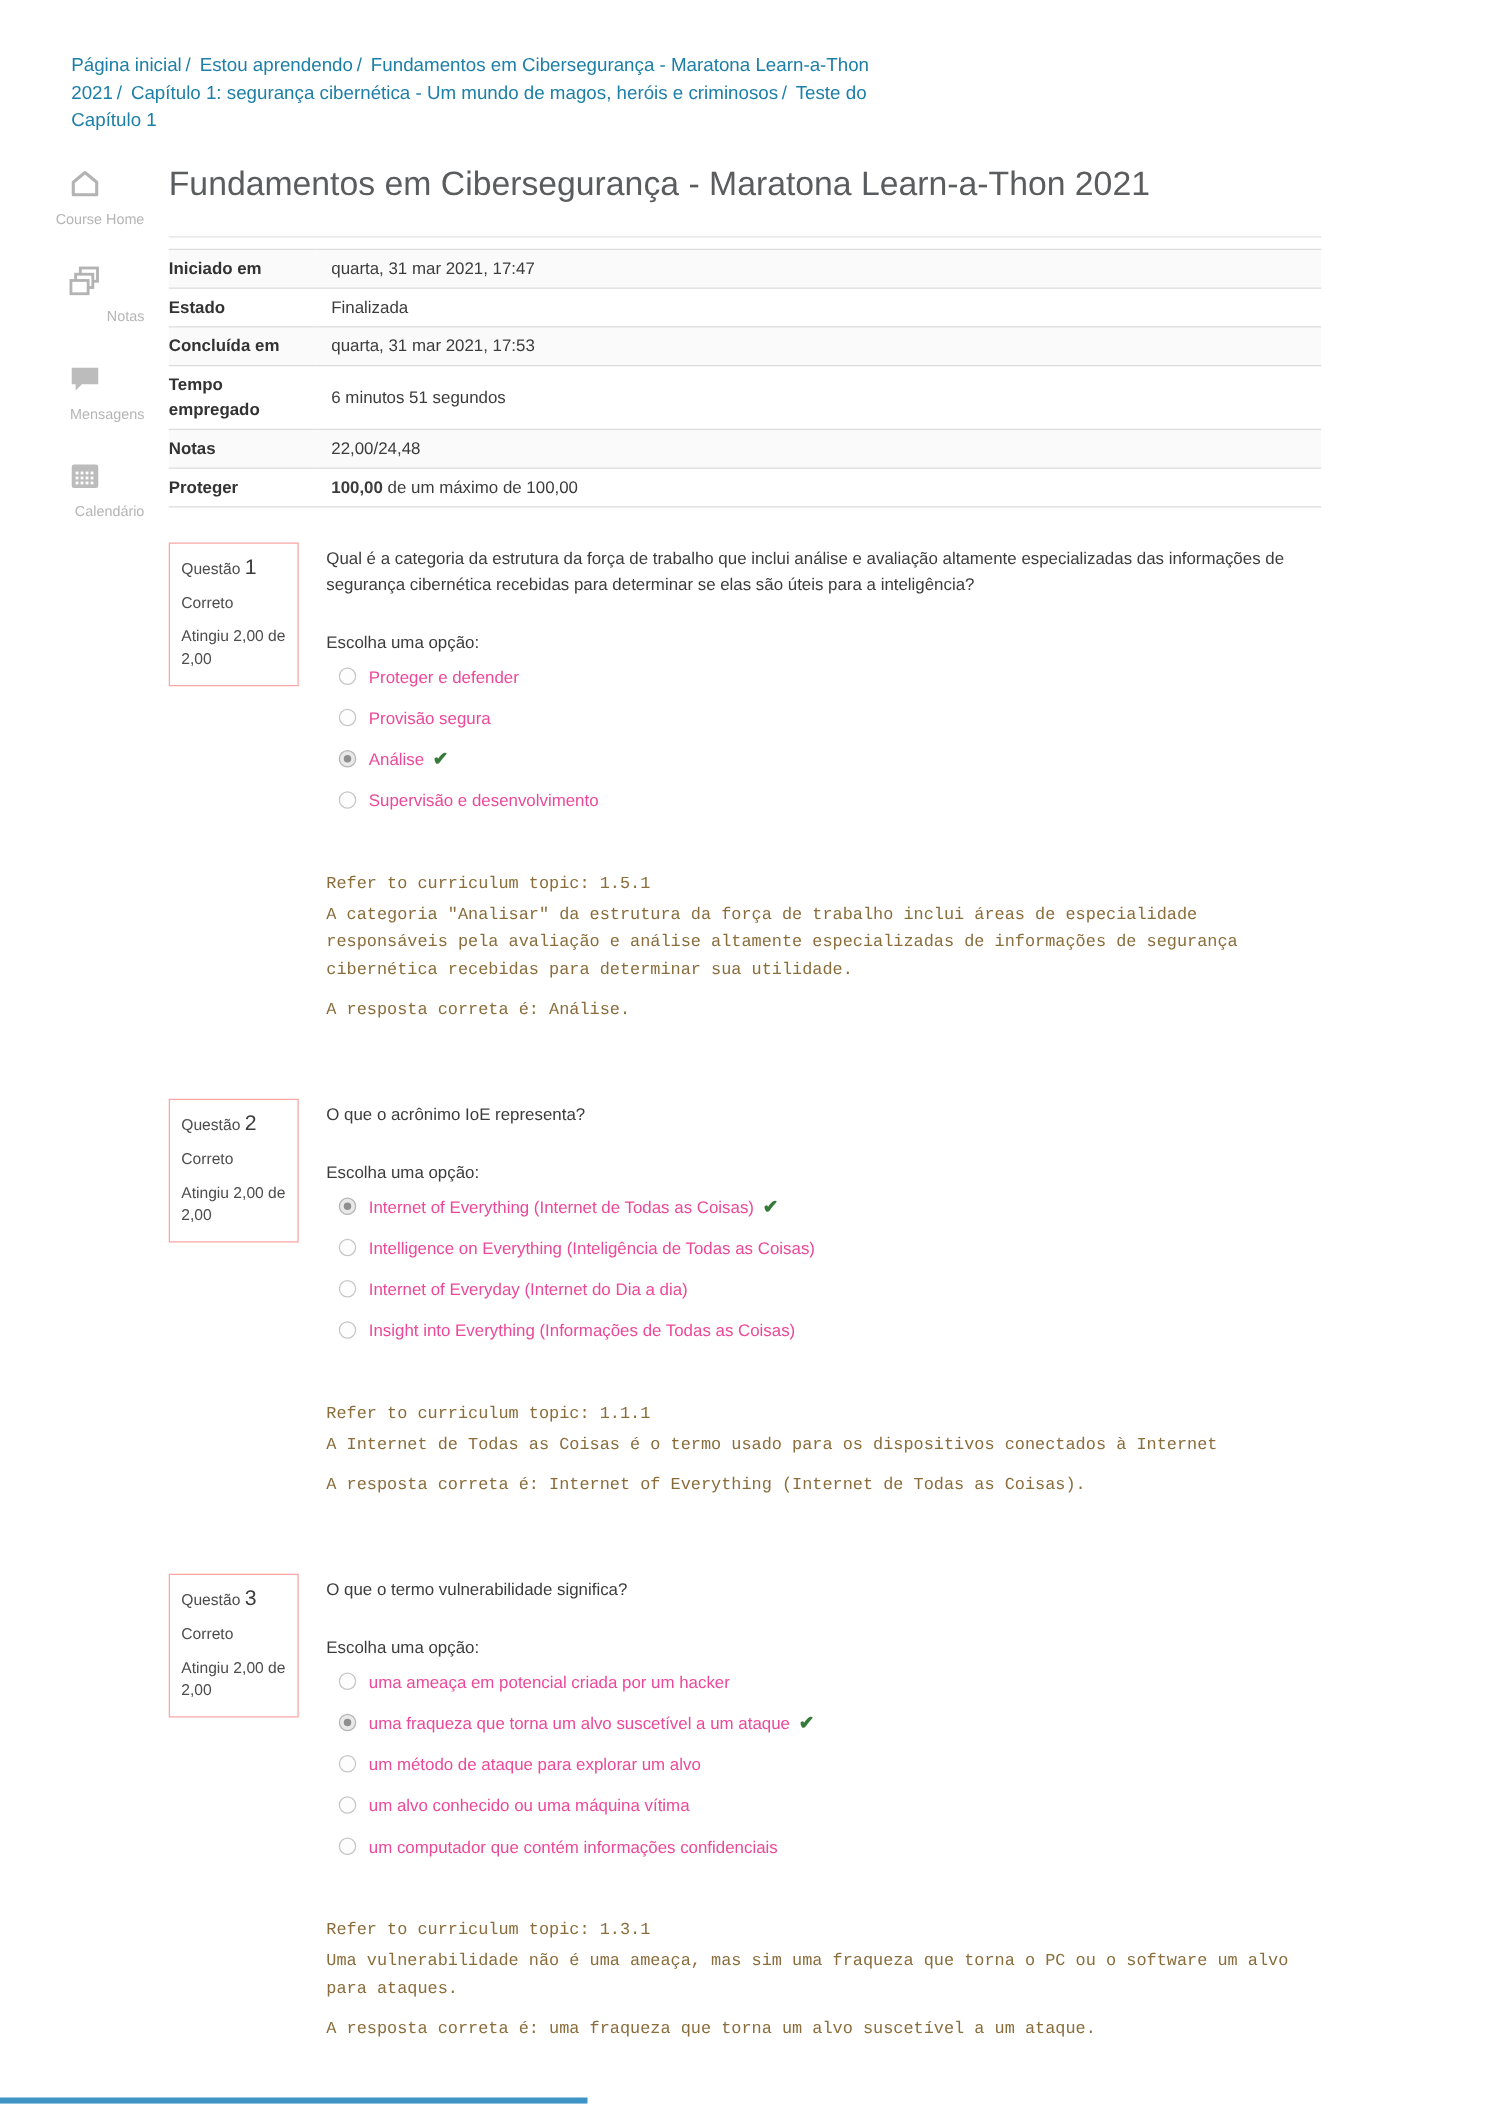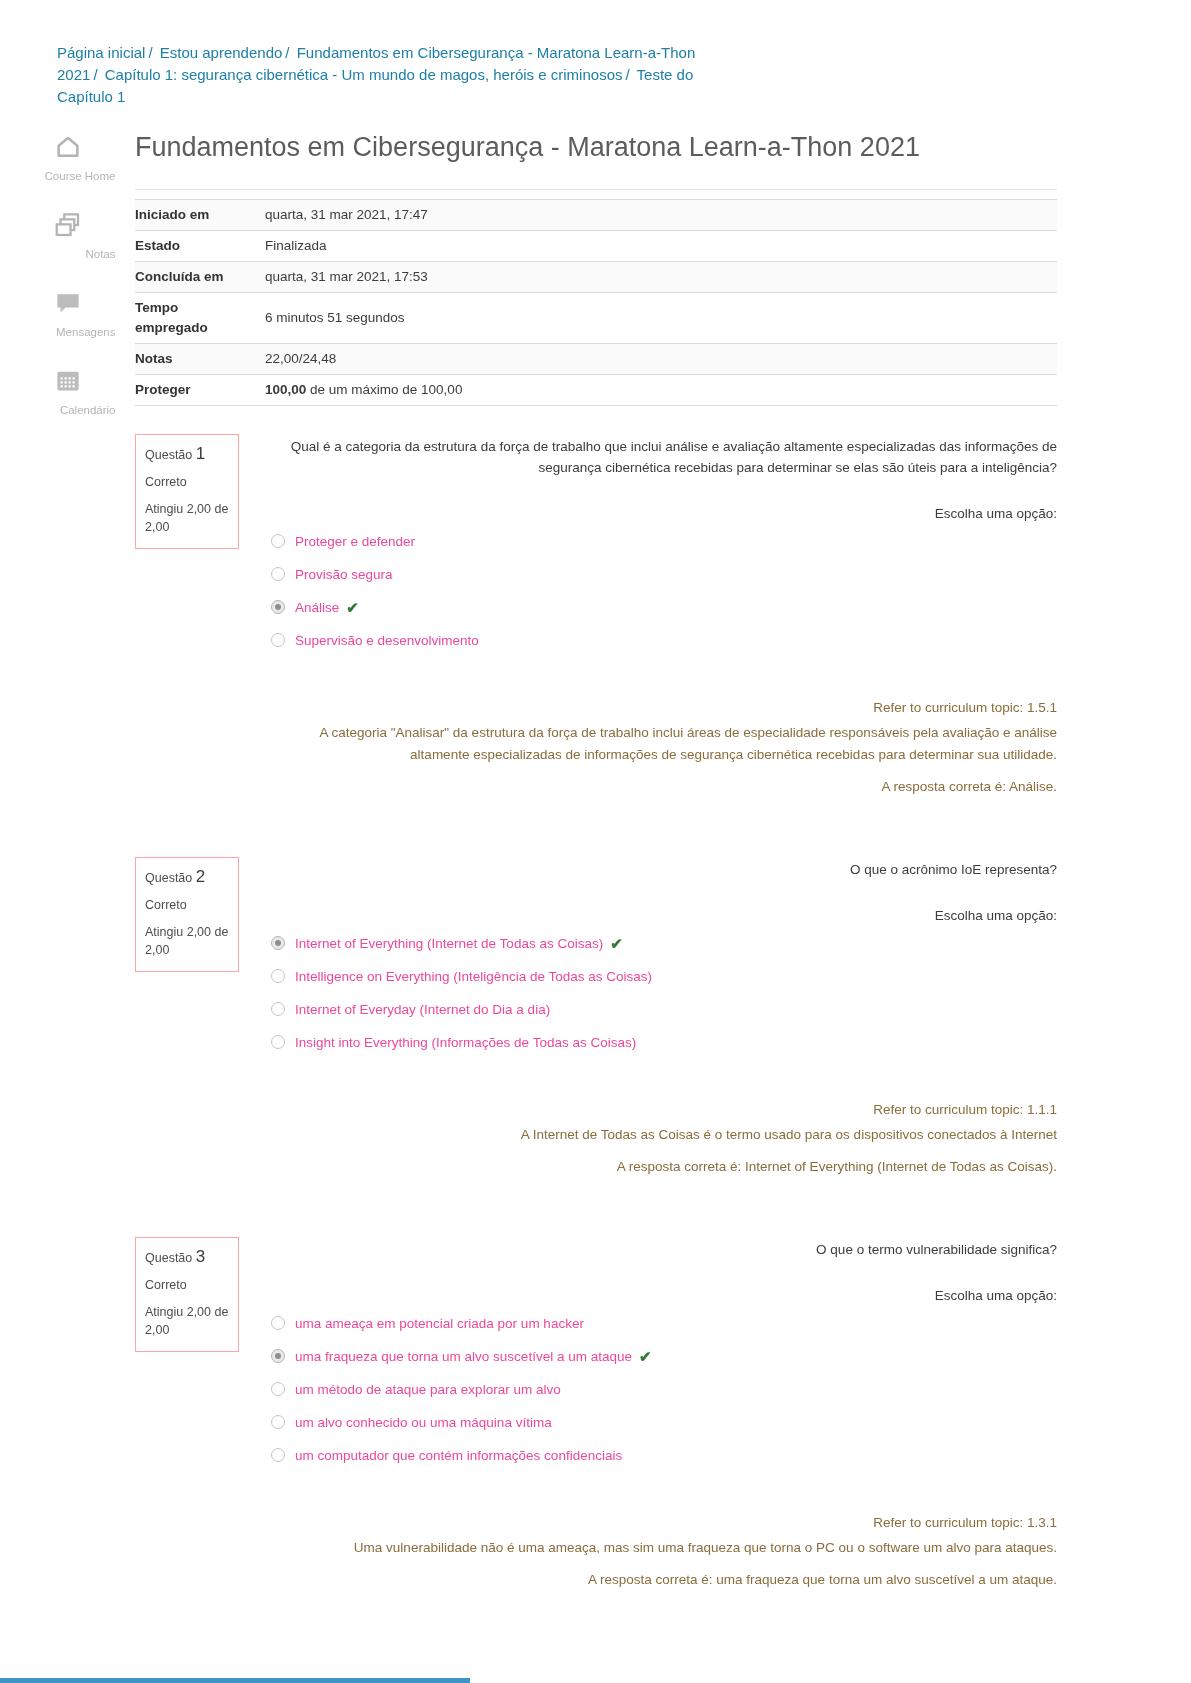--- a/index.html
+++ b/index.html
@@ -44,40 +44,40 @@
 
   
   .question { display:flex; margin-top:28px; margin-bottom:56px; }
   .qinfo {
     flex:0 0 104px; width:104px; border:1px solid #fca5a5; background:#fff;
     padding:10px 9px 12px 9px; font-size:12.5px; color:#4d4d4d;
     align-self:flex-start; line-height:18px;
   }
   .qinfo .qno { font-size:17px; color:#3c3c3c; }
   .qinfo .row { margin-top:9px; }
-  .qcontent { margin-left:22px; flex:1; max-width:800px; line-height:21px;text-align:right; }
+  .qcontent { margin-left:22px; flex:1; max-width:800px; line-height:21px; }
   .qtext { margin:2px 0 25px 0; }
   .choose { margin:0 0 7px 0; }
 
   .option { display:flex; align-items:flex-start; margin:0 0 12px 10px; cursor:pointer; }
   .radio {
     flex:0 0 14px; width:14px; height:14px; border-radius:50%;
     border:1px solid #c6c6c6; background:#fdfdfd; margin:3px 10px 0 0;
     position:relative; display:inline-block;
   }
   .radio.selected { background:#e9e9e9; border-color:#b5b5b5; }
   .radio.selected::after {
     content:""; position:absolute; left:3px; top:3px; width:6px; height:6px;
     border-radius:50%; background:#8f8f8f;
   }
   .opt-label { color:#ec4899; }
   .check { color:#357a38; font-weight:bold; font-size:15px; margin-left:7px; }
 
   .feedback { margin-top:46px; color:#8a6d3b; }
-  .feedback p { margin:0 0 3px 0; line-height:22px; }
+  .feedback p { margin:0 0 3px 0; line-height:22px;font-family:Liberation Mono, monospace; }
   .feedback .answer { margin-top:10px; }
 
   .bottom-bar { position:absolute; left:0; bottom:0; width:470px; height:5px; background:#3d94c5; }
 </style>
 </head>
 <body>
 
 <nav class="breadcrumb">
   <a>Página inicial</a><span class="sep">/</span>
   <a>Estou aprendendo</a><span class="sep">/</span>

